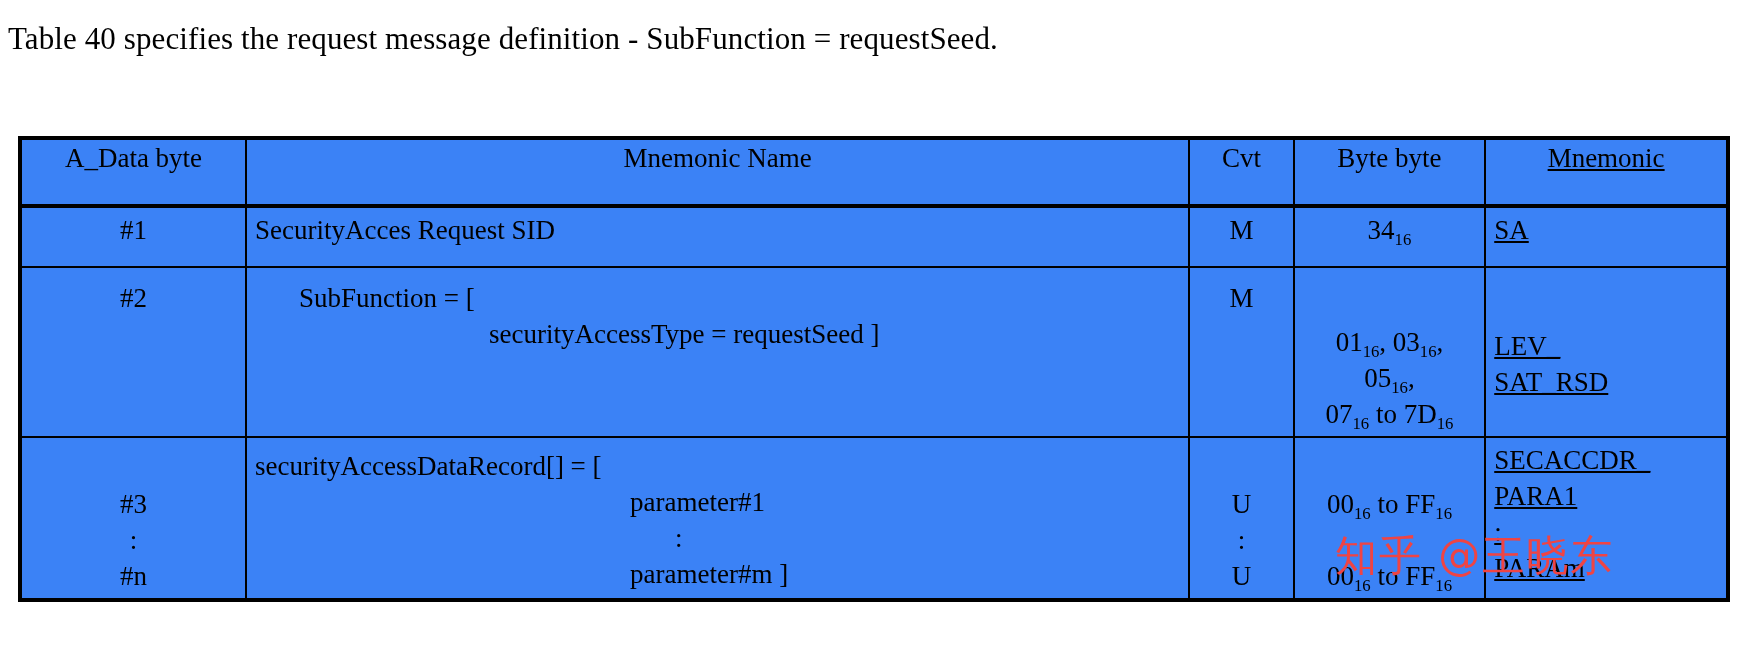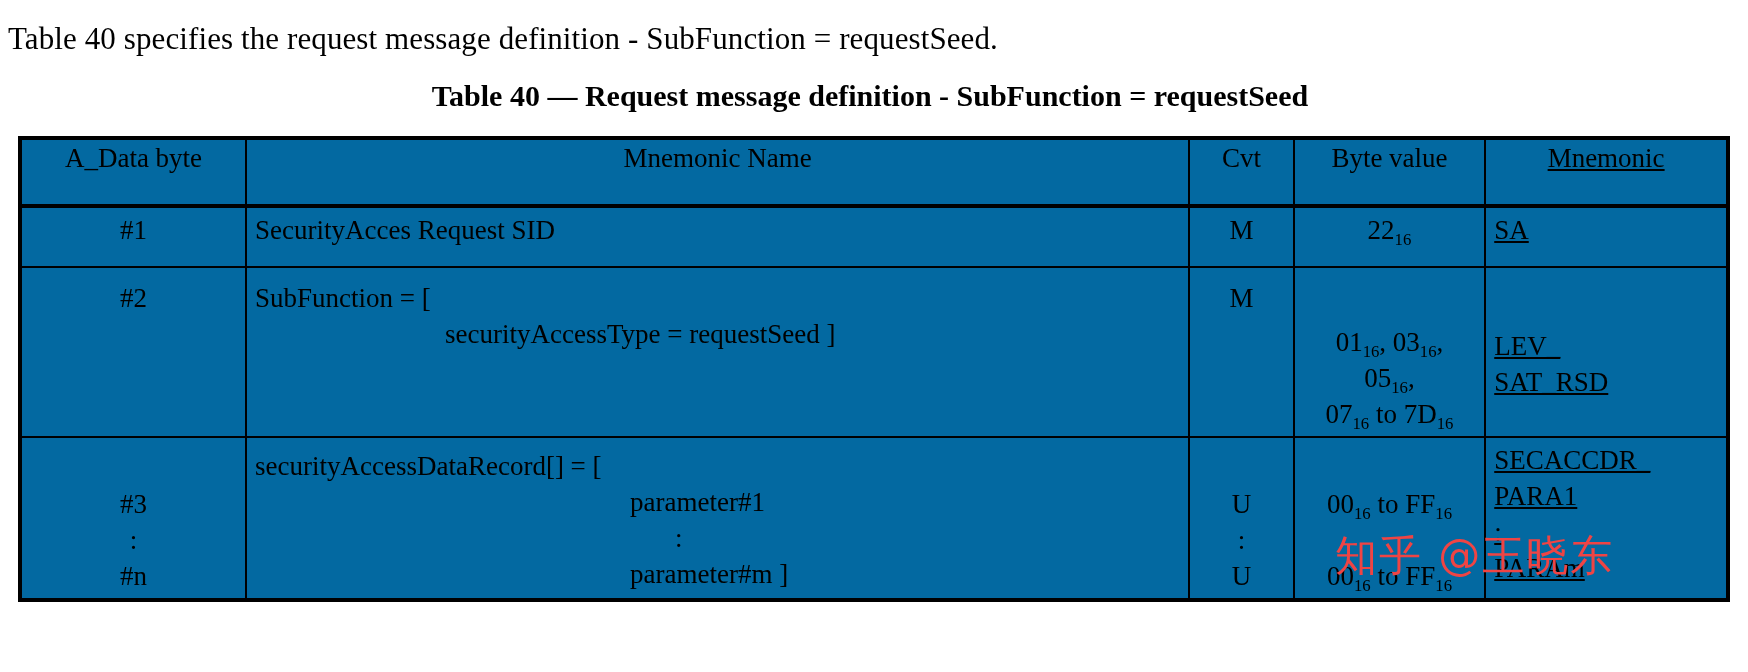--- a/index.html
+++ b/index.html
@@ -51,21 +51,21 @@
     position: absolute;
     left: 18px;
     top: 136px;
     width: 1712px;
   }
 
   table.spec {
     border-collapse: collapse;
     table-layout: fixed;
     width: 1712px;
-    background: #0369a1;
+    background: #3b82f6;
   }
 
   table.spec td, table.spec th {
     border: 2px solid #000;
     padding: 0;
     vertical-align: top;
     font-weight: normal;
     font-size: 27px;
     line-height: 36px;
   }
@@ -128,61 +128,60 @@
     z-index: 5;
   }
 </style>
 </head>
 <body>
 
 <div class="page">
 
   <div class="intro">Table 40 specifies the request message definition - SubFunction = requestSeed.</div>
 
-  <div class="caption">Table 40 — Request message definition - SubFunction = requestSeed</div>
 
   <div class="table-wrap">
     <table class="spec">
       <thead>
         <tr>
           <th class="c-byte">A_Data byte</th>
           <th class="c-param">Mnemonic Name</th>
           <th class="c-cvt">Cvt</th>
-          <th class="c-value">Byte value</th>
+          <th class="c-value">Byte byte</th>
           <th class="c-mnem">Mnemonic</th>
         </tr>
       </thead>
       <tbody>
 
         <tr class="row1">
           <td class="c-byte va-mid">
             <div class="cell ta-center">#1</div>
           </td>
           <td class="c-param va-mid">
             <div class="cell ta-left">SecurityAcces Request SID</div>
           </td>
           <td class="c-cvt va-mid">
             <div class="cell ta-center">M</div>
           </td>
           <td class="c-value va-mid">
             <div class="cell ta-center">
-              <span>22</span><sub class="hx">16</sub>
+              <span>34</span><sub class="hx">16</sub>
             </div>
           </td>
           <td class="c-mnem va-mid">
             <div class="cell ta-left">SA</div>
           </td>
         </tr>
 
         <tr class="row2">
           <td class="c-byte va-top">
             <div class="cell ta-center" style="padding-top:12px;">#2</div>
           </td>
           <td class="c-param va-top">
-            <div class="cell ta-left" style="padding-top:12px;">
+            <div class="cell ta-left" style="padding-top:12px;margin-left:44px;">
               <span class="vline">SubFunction = [</span>
               <span class="vline indent-1">securityAccessType = requestSeed ]</span>
             </div>
           </td>
           <td class="c-cvt va-top">
             <div class="cell ta-center" style="padding-top:12px;">M</div>
           </td>
           <td class="c-value va-top">
             <div class="cell ta-center val-pad-top">
               <span class="vline">

